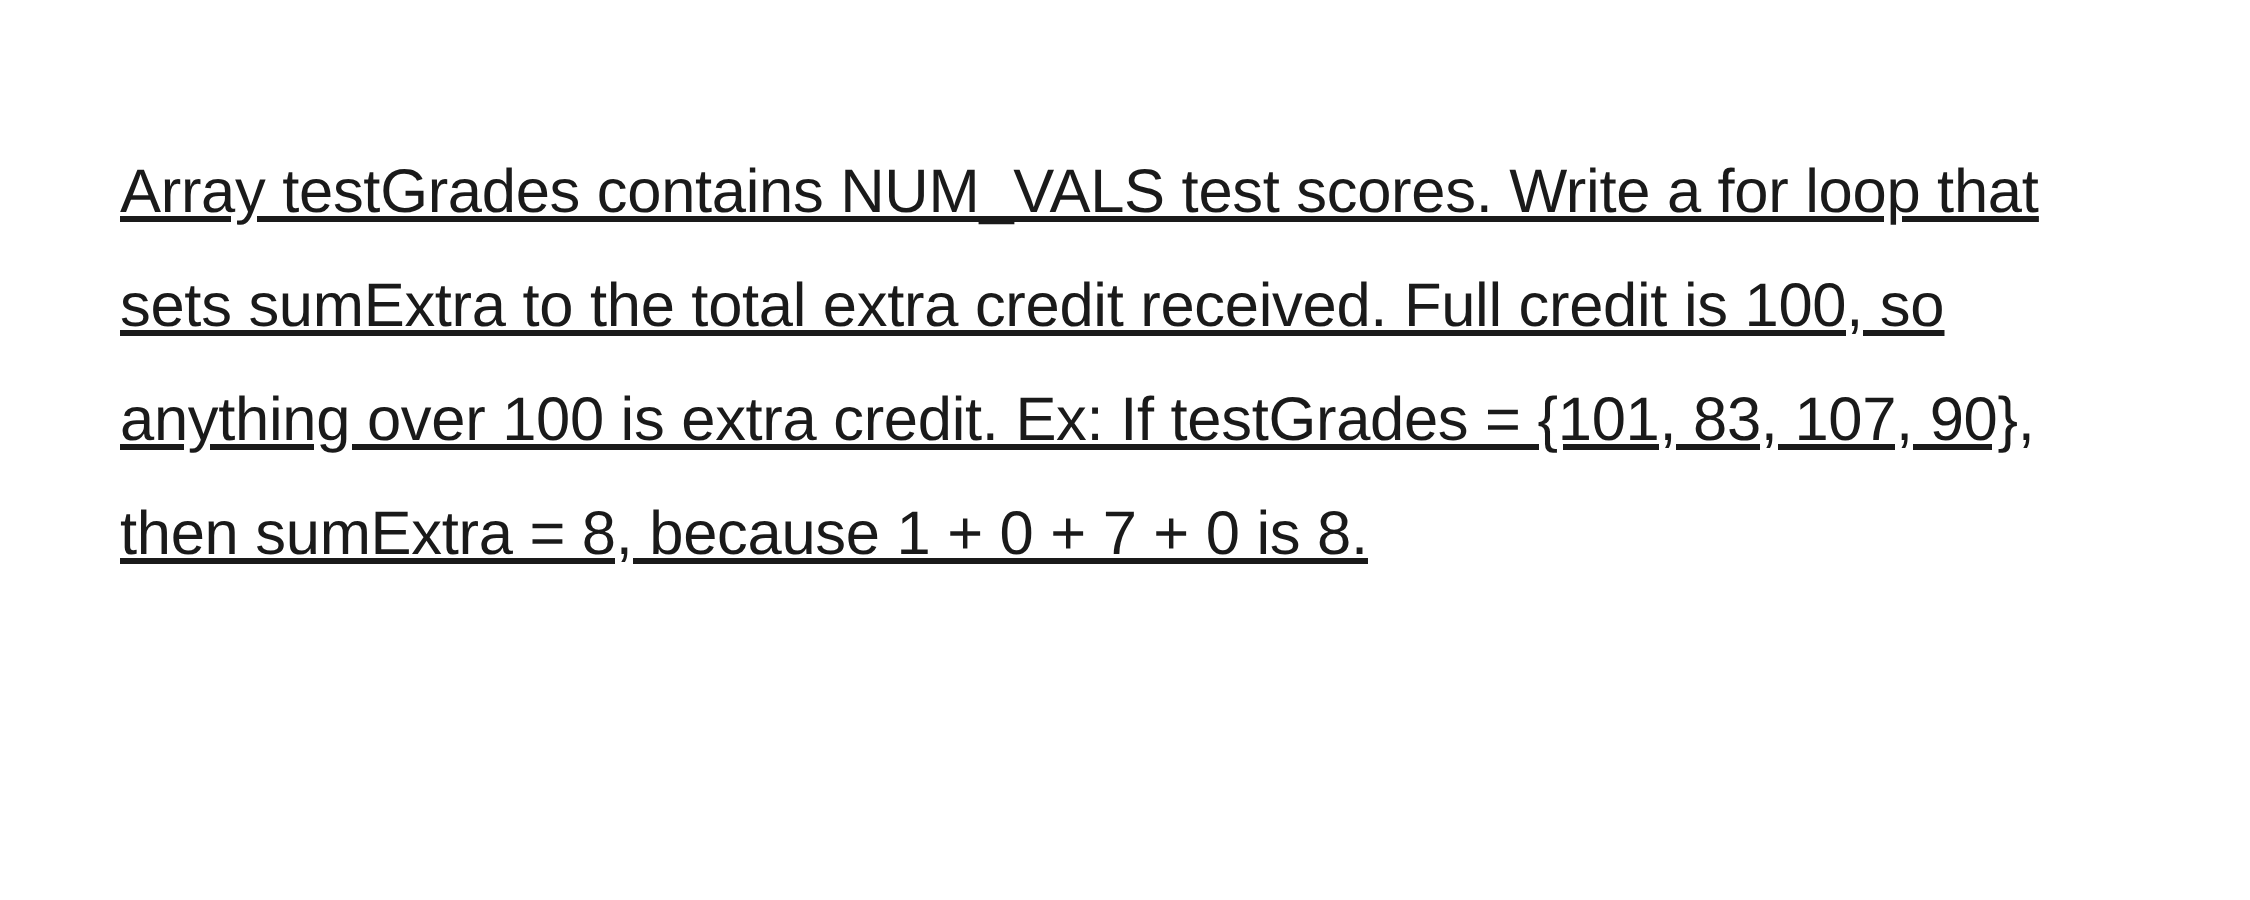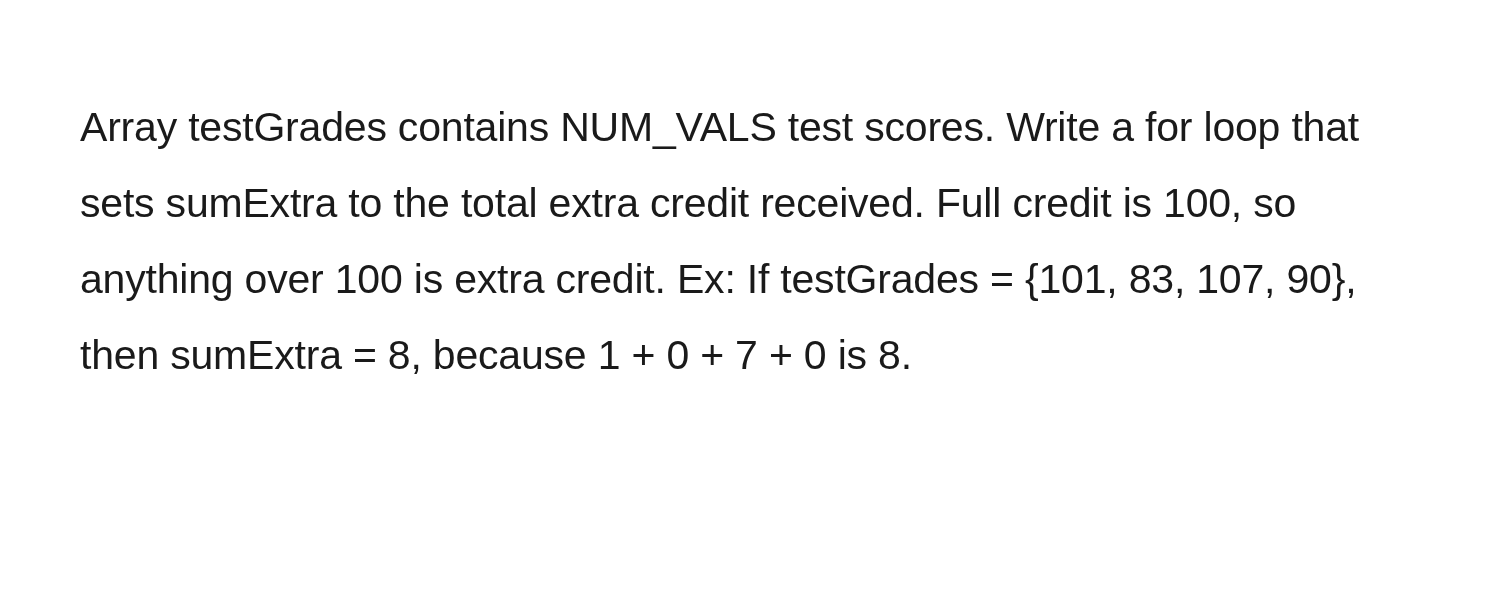--- a/index.html
+++ b/index.html
@@ -1,18 +1,19 @@
 <!DOCTYPE html>
 <html><head>
   <meta charset="utf-8">
   <style>
     * {
       margin: 0;
       padding: 0;
       box-sizing: border-box;
+      text-decoration: underline;
     }
     body {
       width: 1500px;
       height: 600px;
       background: #ffffff;
       font-family: -apple-system, BlinkMacSystemFont, "Segoe UI", Helvetica, Arial, sans-serif;
       padding: 90px 80px 90px 80px;
       color: #1a1a1a;
     }
     .question-text {

